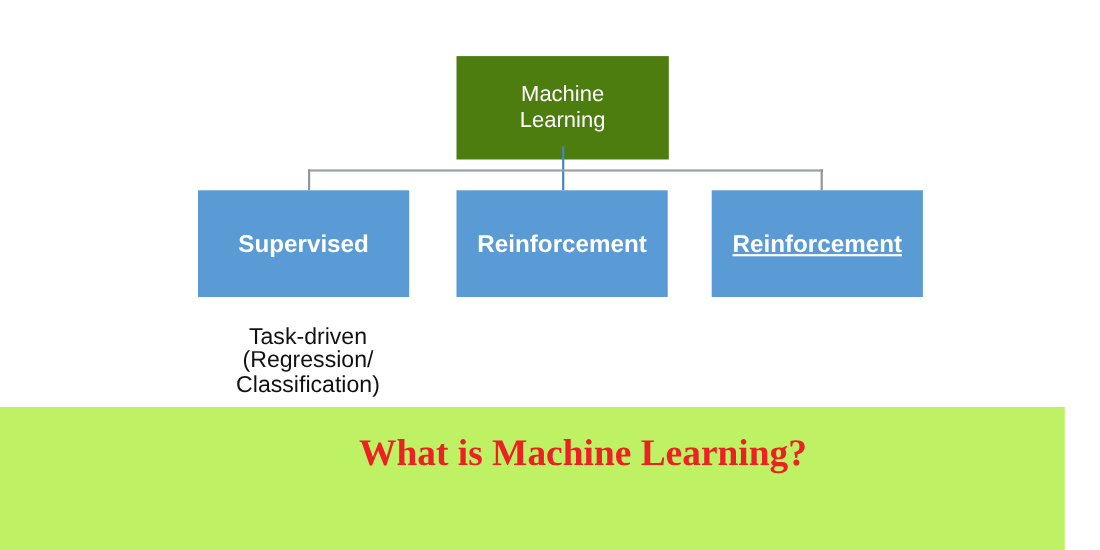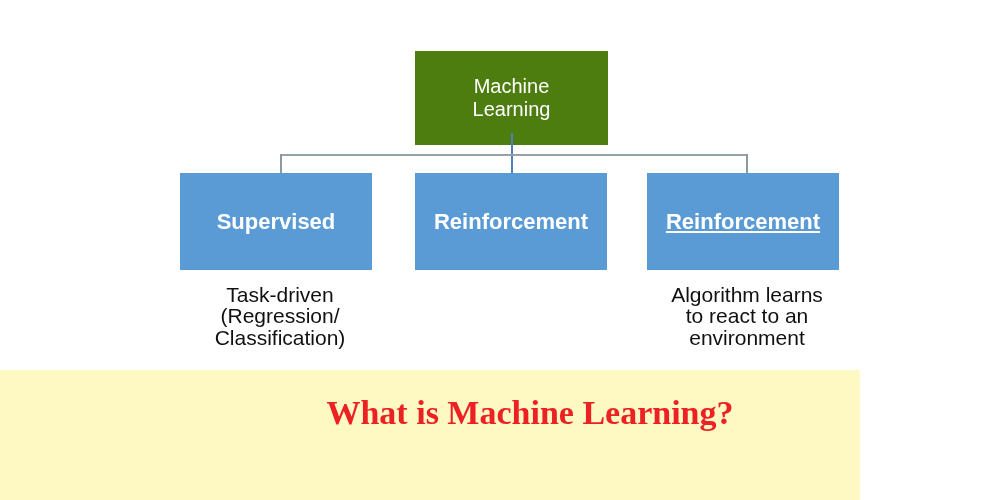--- a/index.html
+++ b/index.html
@@ -55,36 +55,36 @@
     width: 2px; height: 19px;
     background: #8d979e;
   }
   .conn-right-v {
     left: 746px; top: 154px;
     width: 2px; height: 19px;
     background: #8d979e;
   }
   .caption {
     position: absolute;
-    top: 284px;
+    top: 296px;
     width: 240px;
     text-align: center;
     color: #111111;
     font-size: 21px;
     line-height: 1.02;
     white-space: pre-line;
   }
   .caption.pos-0 { left: 160px; }
   .caption.pos-1 { left: 393px; }
   .caption.pos-2 { left: 627px; }
   .banner {
     position: absolute;
     left: 0; top: 370px;
-    width: 860px; height: 130px;
-    background: #fef9c3;
+    width: 968px; height: 130px;
+    background: #bef264;
   }
   .banner-title {
     position: absolute;
     left: 60px; top: 24px;
     width: 940px;
     text-align: center;
     font-family: "Liberation Serif", serif;
     font-weight: 700;
     font-size: 34px;
     color: #ed2024;
@@ -103,21 +103,18 @@
   <div class="connector conn-left-v"></div>
   <div class="connector conn-right-v"></div>
 
   <div class="node child-node pos-0">Supervised</div>
   <div class="node child-node pos-1">Reinforcement</div>
   <div class="node child-node pos-2">Reinforcement</div>
 
   <div class="caption pos-0">Task-driven
 (Regression/
 Classification)</div>
-  <div class="caption pos-2">Algorithm learns
-to react to an
-environment</div>
 
   <div class="banner">
     <div class="banner-title">What is Machine Learning?</div>
   </div>
 
 </div>
 
 </body></html>

